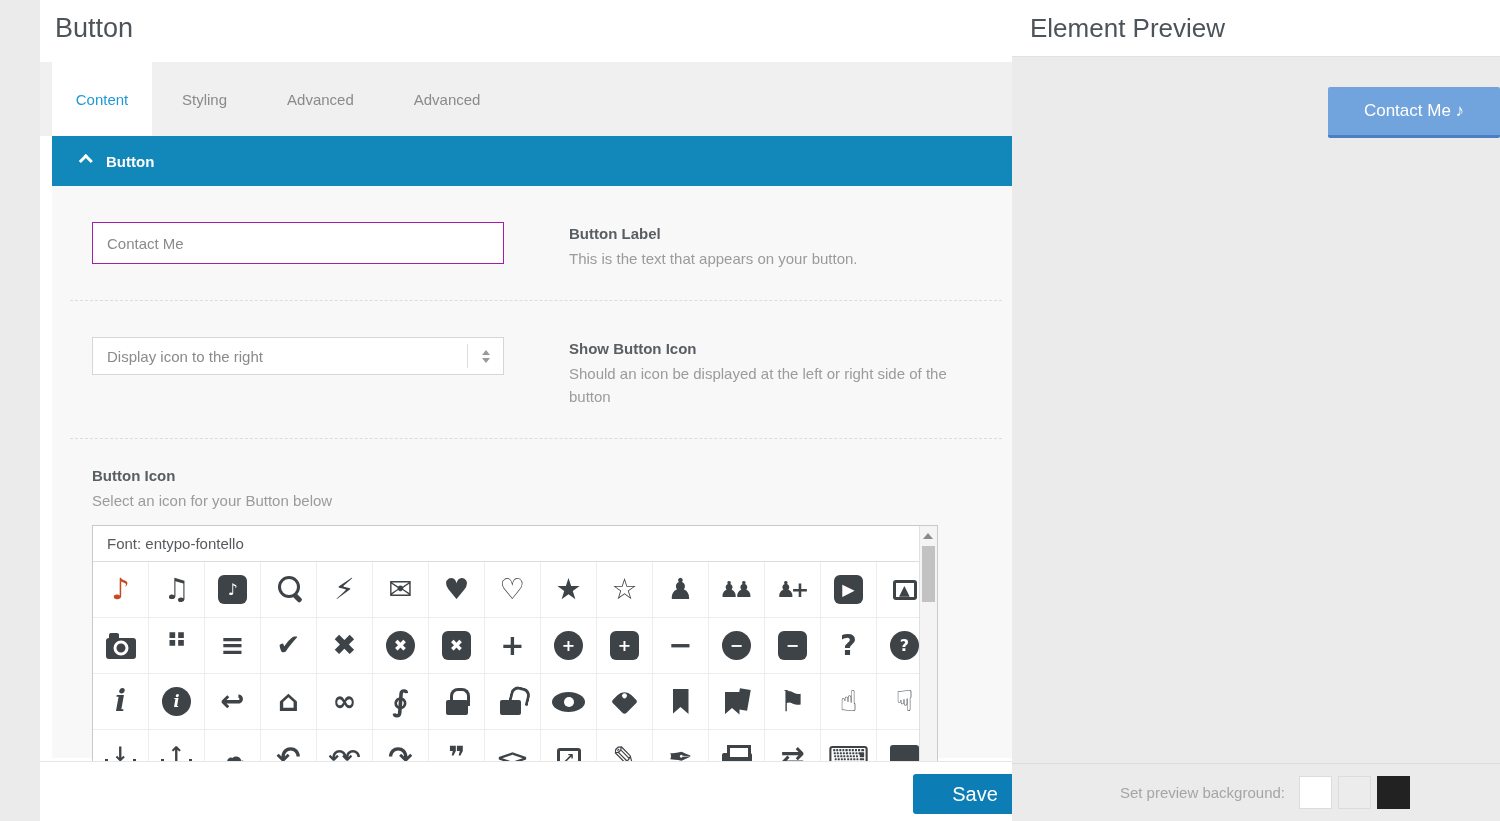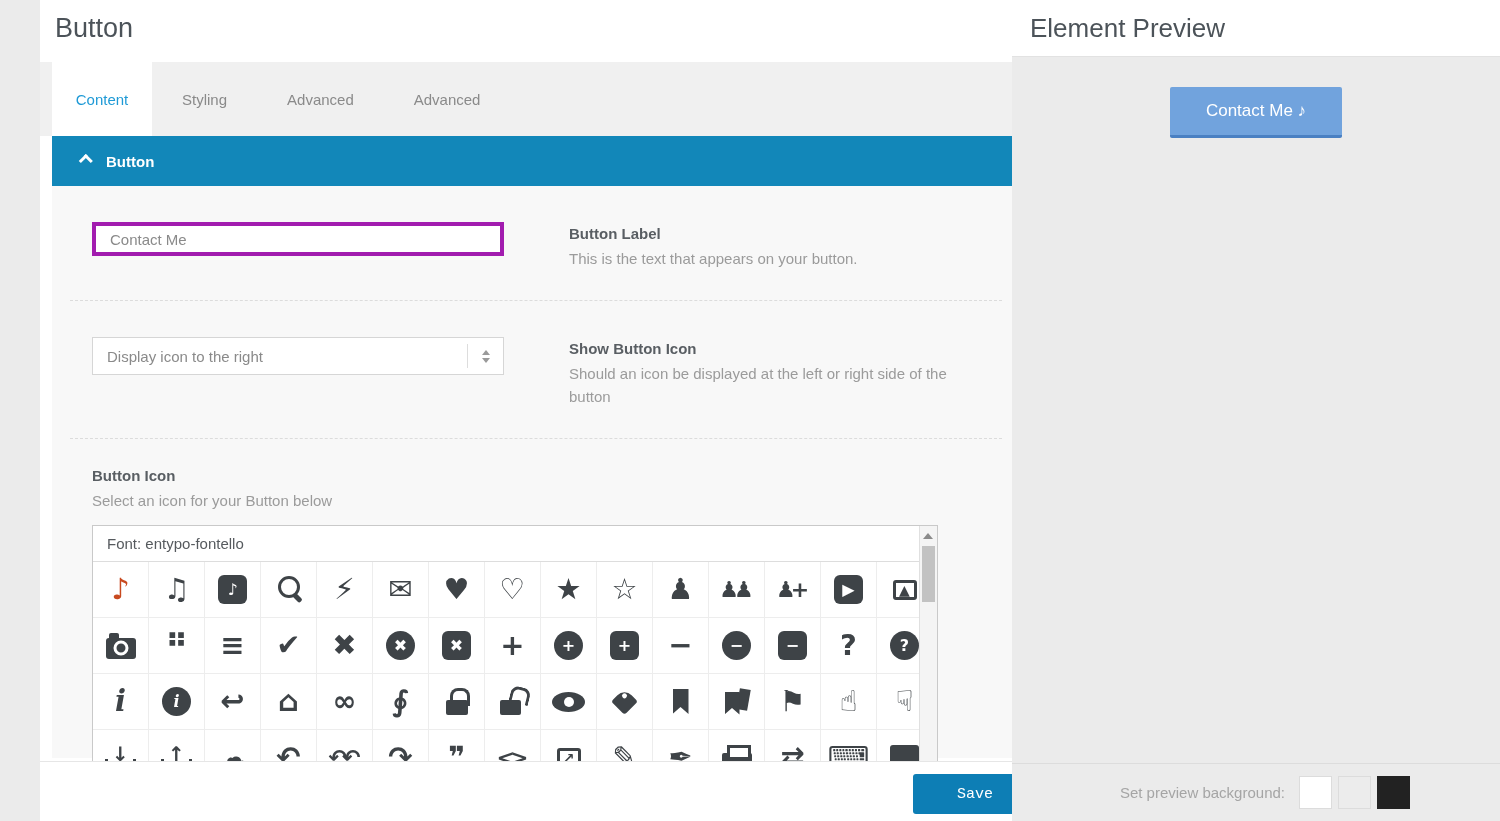--- a/index.html
+++ b/index.html
@@ -21,21 +21,21 @@
   .chev-up { width:10px; height:10px; border-top:3px solid #fff; border-right:3px solid #fff; transform:rotate(-45deg) translate(2px,2px); margin-right:18px; }
   .section-title { color:#fff; font-size:15px; font-weight:bold; }
 
   .section-content { background:#f8f8f8; height:572px; position:relative; }
   .form-row { display:flex; padding:36px 15px 30px 40px; }
   .row-left { width:425px; flex:none; }
   .row-right { padding-left:52px; padding-top:3px; width:440px; }
   .field-label { font-size:15px; font-weight:bold; color:#595e63; margin-bottom:5px; }
   .field-desc { font-size:15px; color:#9b9b9b; line-height:23px; }
 
-  .text-input { width:412px; height:34px; border:4px solid #a21caf; background:#fff; padding:0 14px; font-size:15px; color:#8a8a8a; font-family:"Liberation Sans", sans-serif; }
+  .text-input { width:412px; height:42px; border:1px solid #a21caf; background:#fff; padding:0 14px; font-size:15px; color:#8a8a8a; font-family:"Liberation Sans", sans-serif; }
   .select-box { width:412px; height:38px; border:1px solid #d6d6d6; background:#fff; display:flex; align-items:center; cursor:pointer; position:relative; }
   .select-value { flex:1; padding:0 14px; font-size:15px; color:#8a8a8a; }
   .select-stepper { width:36px; height:24px; border-left:1px solid #ddd; display:flex; flex-direction:column; align-items:center; justify-content:center; gap:3px; }
   .tri-up-s { width:0; height:0; border-left:4px solid transparent; border-right:4px solid transparent; border-bottom:5px solid #9a9a9a; }
   .tri-dn-s { width:0; height:0; border-left:4px solid transparent; border-right:4px solid transparent; border-top:5px solid #9a9a9a; }
 
   .dashed-sep { border-top:1px dashed #dcdcdc; margin:0 15px 0 18px; }
 
   .icon-section { padding:28px 0 0 40px; }
   .icon-picker { margin-top:13px; width:846px; height:267px; border:1px solid #c9c9c9; background:#fff; position:relative; overflow:hidden; }
@@ -80,27 +80,27 @@
 
   .picker-scroll { position:absolute; right:0; top:0; bottom:0; width:18px; background:#f4f4f4; border-left:1px solid #e0e0e0; }
   .picker-thumb { position:absolute; left:2px; right:2px; top:20px; height:56px; background:#c2c2c2; cursor:pointer; }
   .tri-up { width:0; height:0; border-left:5px solid transparent; border-right:5px solid transparent; border-bottom:6px solid #8a8a8a; position:absolute; left:3px; top:7px; cursor:pointer; }
   .tri-dn { width:0; height:0; border-left:5px solid transparent; border-right:5px solid transparent; border-top:6px solid #8a8a8a; position:absolute; left:3px; bottom:7px; cursor:pointer; }
 
   .main-scroll { position:absolute; top:62px; right:1px; bottom:61px; width:17px; background:#f1f1f1; }
   .main-thumb { position:absolute; left:1px; right:1px; top:14px; height:508px; background:#b9b9b9; cursor:pointer; }
 
   .editor-footer { position:absolute; left:0; bottom:0; width:1011px; height:60px; background:#fff; border-top:1px solid #e6e6e6; }
-  .save-btn { position:absolute; right:14px; top:12px; width:124px; height:40px; background:#0d7eb5; color:#fff; font-size:15px; border:none; border-radius:3px; display:flex; align-items:center; justify-content:center; cursor:pointer; font-family:Liberation Mono, monospace; }
+  .save-btn { position:absolute; right:14px; top:12px; width:124px; height:40px; background:#0d7eb5; color:#fff; font-size:20px; border:none; border-radius:3px; display:flex; align-items:center; justify-content:center; cursor:pointer; font-family:Liberation Sans, sans-serif; }
 
   
   .preview { position:absolute; left:1012px; top:0; width:488px; height:821px; background:#ebebeb; }
   .preview-header { height:57px; background:#fff; border-bottom:1px solid #e2e2e2; display:flex; align-items:center; padding-left:18px; }
   .preview-title { font-size:26px; font-weight:400; color:#4c5359; }
-  .preview-stage { height:706px; display:flex; justify-content:center; align-items:flex-start; padding-top:30px; }
+  .preview-stage { height:706px; display:flex; justify-content:flex-end; align-items:flex-start; padding-top:30px; }
   .preview-button { width:172px; height:51px; background:#71a3dd; border:none; border-bottom:3px solid #4a80c2; border-radius:2px; color:#fff; font-size:17px; display:flex; align-items:center; justify-content:center; cursor:pointer; font-family:"Liberation Sans", sans-serif; }
   .preview-footer { height:58px; border-top:1px solid #dcdcdc; display:flex; align-items:center; justify-content:flex-end; padding-right:90px; gap:6px; }
   .pf-label { font-size:15px; color:#a5a5a5; margin-right:8px; }
   .swatch { width:33px; height:33px; cursor:pointer; }
   .swatch.b-light { border:1px solid #dcdcdc; }
 </style>
 </head>
 <body>
 
 <div class="editor">

